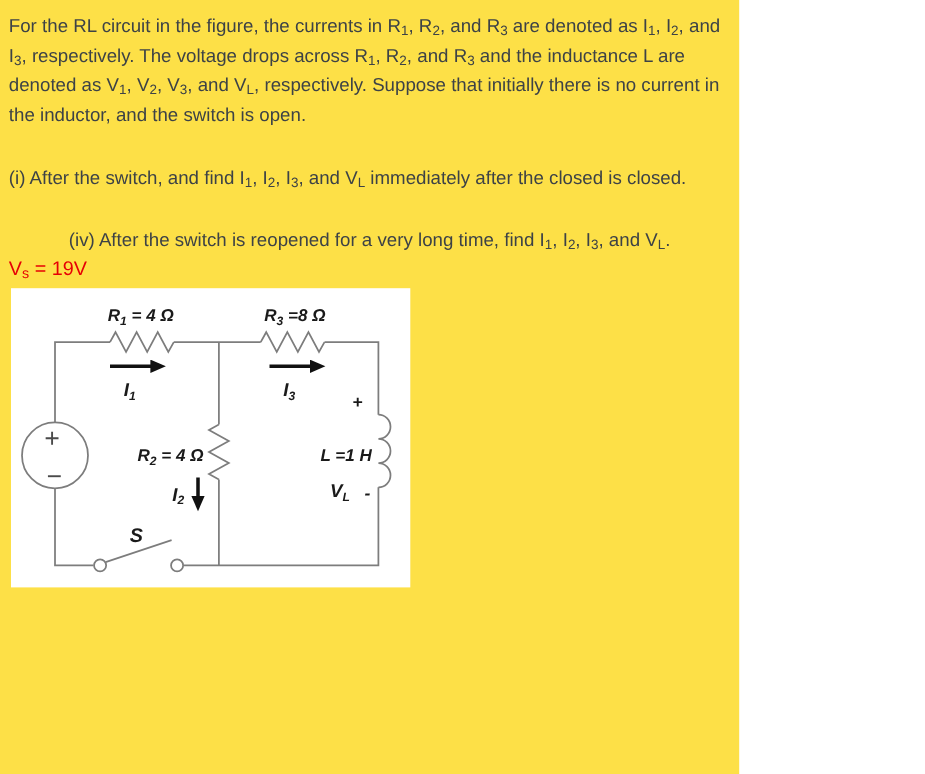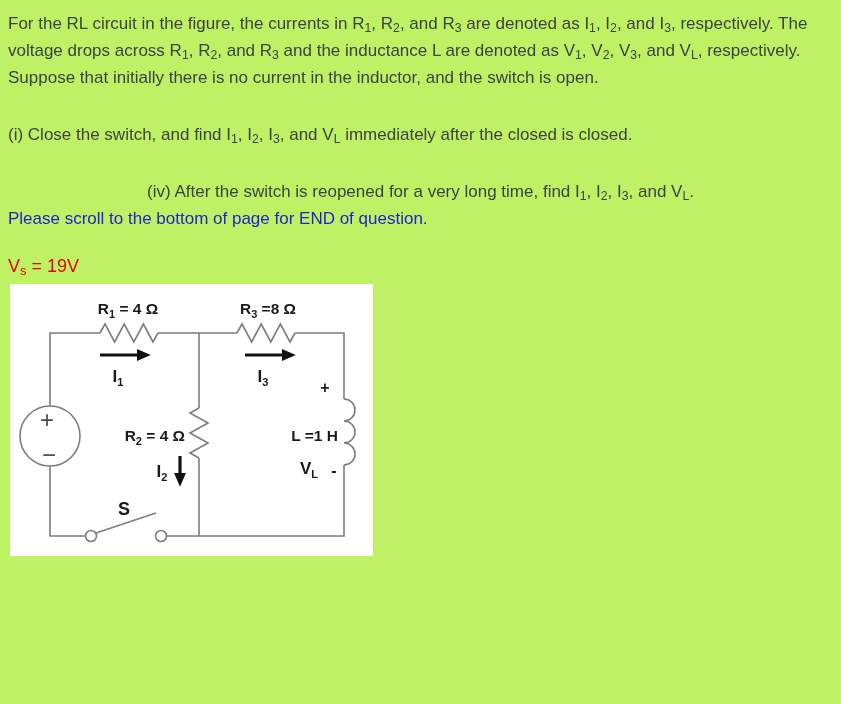--- a/index.html
+++ b/index.html
@@ -1,19 +1,19 @@
 <!DOCTYPE html>
 <html><head>
 <meta charset="utf-8">
 <style>
   html,body { margin:0; padding:0; }
   .page {
-    width: 841px;
+    width: 672px;
     height: 704px;
-    background: #bef264;
+    background: #fde047;
     overflow: hidden;
     font-family: "Liberation Sans", sans-serif;
     color: #3d4246;
     box-sizing: border-box;
     padding: 10px 8px 0 8px;
   }
   .para {
     font-size: 17px;
     line-height: 27px;
     margin: 0 0 30px 0;
@@ -32,42 +32,42 @@
     line-height: 24px;
     font-weight: normal;
     color: #e60005;
     margin: 0 0 6px 0;
   }
   .figure-panel {
     width: 363px;
     height: 272px;
     background: #ffffff;
     margin-left: 2px;
+    font-style: italic;
   }
   svg text {
     font-family: "Liberation Sans", sans-serif;
     fill: #1a1a1a;
   }
   .lbl   { font-size: 15.5px; font-weight: 600; }
   .cur   { font-size: 17px;  font-weight: 700; }
   .sign  { font-size: 24px;  font-weight: 400; fill:#4a4a4a; }
   .sign2 { font-size: 16px;  font-weight: 600; }
   .ssub  { font-size: 11px; }
 </style>
 </head>
 <body>
 
 <div class="page">
 
   <p class="para"><span>For the RL circuit in the figure, the currents in R</span><sub>1</sub><span>, R</span><sub>2</sub><span>, and R</span><sub>3</sub><span> are denoted as I</span><sub>1</sub><span>, I</span><sub>2</sub><span>, and I</span><sub>3</sub><span>, respectively. The voltage drops across R</span><sub>1</sub><span>, R</span><sub>2</sub><span>, and R</span><sub>3</sub><span> and the inductance L are denoted as V</span><sub>1</sub><span>, V</span><sub>2</sub><span>, V</span><sub>3</sub><span>, and V</span><sub>L</sub><span>, respectively. Suppose that initially there is no current in the inductor, and the switch is open.</span></p>
 
-  <p class="para"><span>(i) Close the switch, and find I</span><sub>1</sub><span>, I</span><sub>2</sub><span>, I</span><sub>3</sub><span>, and V</span><sub>L</sub><span> immediately after the closed is closed.</span></p>
+  <p class="para"><span>(i) After the switch, and find I</span><sub>1</sub><span>, I</span><sub>2</sub><span>, I</span><sub>3</sub><span>, and V</span><sub>L</sub><span> immediately after the closed is closed.</span></p>
   <p class="para tight"><span>(iv) After the switch is reopened for a very long time, find I</span><sub>1</sub><span>, I</span><sub>2</sub><span>, I</span><sub>3</sub><span>, and V</span><sub>L</sub><span>.</span></p>
 
-  <p class="note">Please scroll to the bottom of page for END of question.</p>
 
   <p class="vs-line"><span>V</span><sub>s</sub><span> = 19V</span></p>
 
   <div class="figure-panel">
     <svg width="363" height="272" viewBox="0 0 363 272" xmlns="http://www.w3.org/2000/svg">
       <defs>
         <marker id="ah" markerWidth="5" markerHeight="4" refX="0.4" refY="1.9" orient="auto" markerUnits="strokeWidth">
           <path d="M0,0 L4.4,1.9 L0,3.8 Z" fill="#111"></path>
         </marker>
       </defs>

